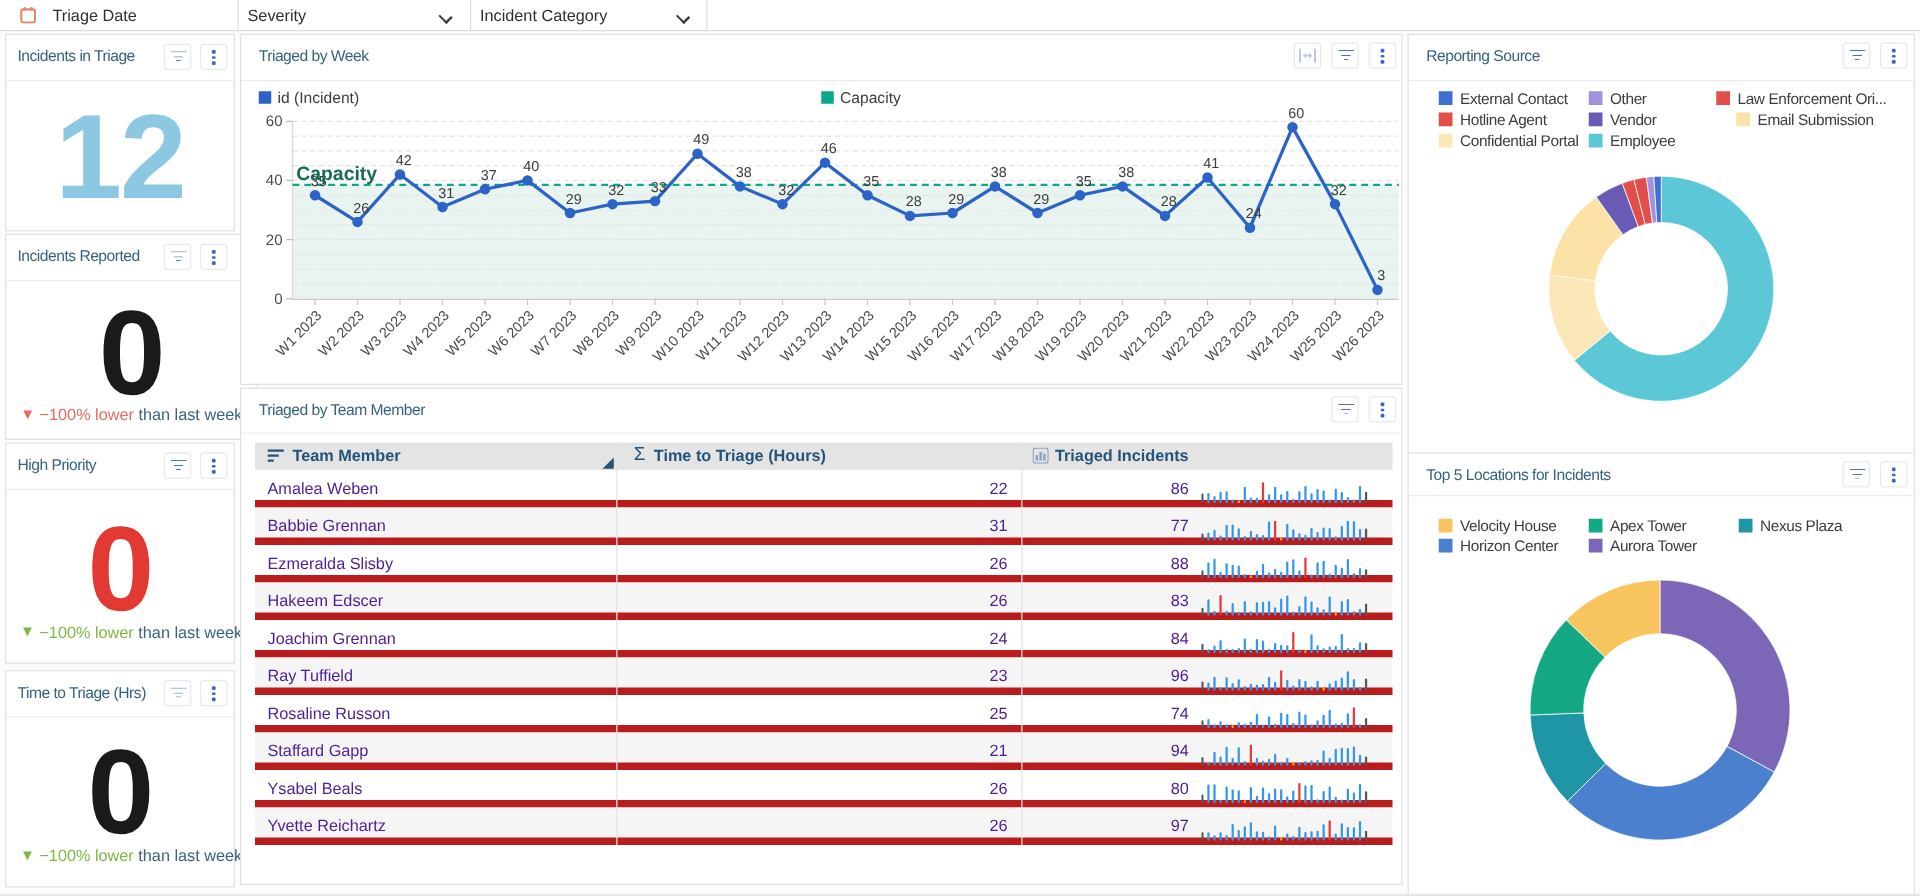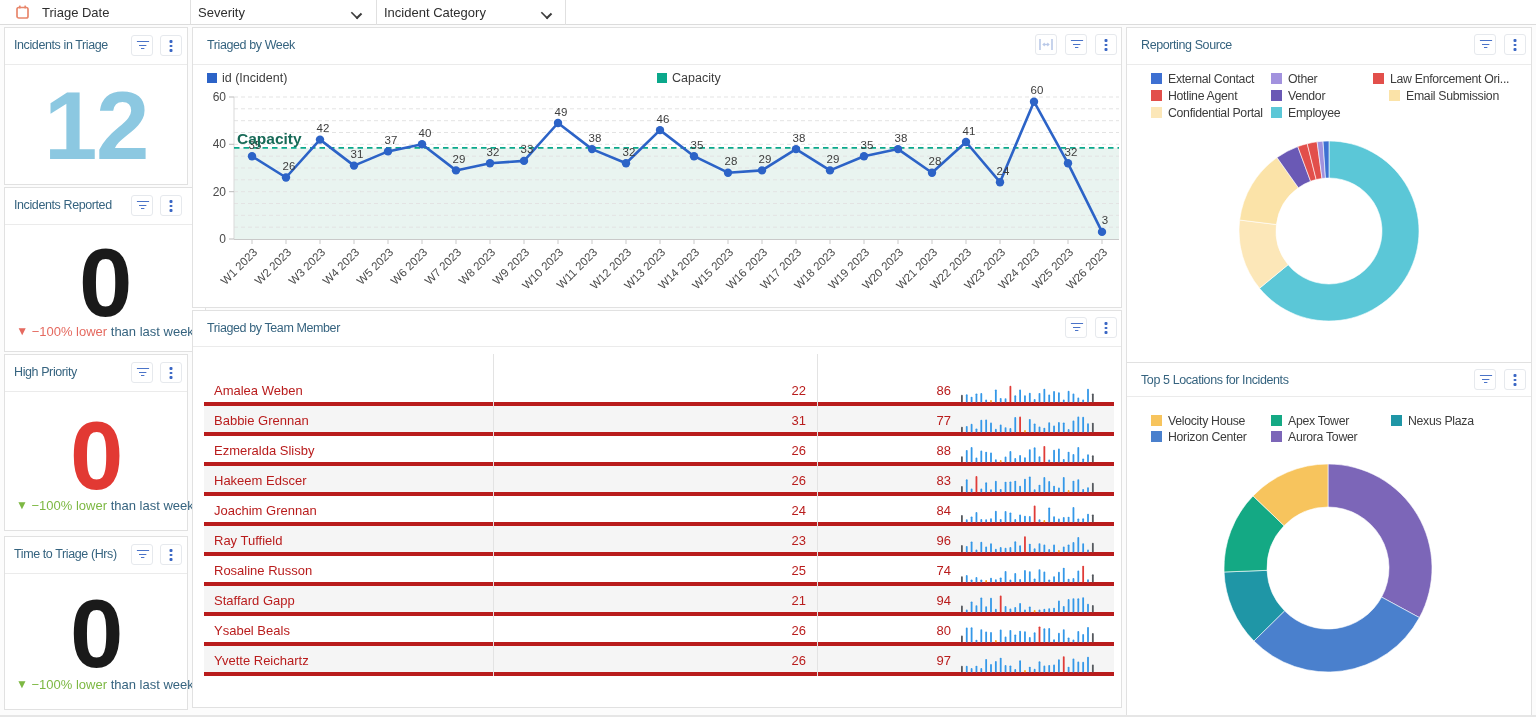--- a/index.html
+++ b/index.html
@@ -24,21 +24,21 @@
 .green { color:#7db843;margin-left:11px; }
 
 #fbar { position:absolute; left:0; top:0; width:1536px; height:25px; background:#fff; border-bottom:1px solid #dcdcdc; }
 #fbar .sep { position:absolute; top:0; width:0; height:25px; border-left:1px solid #e0e0e0; }
 #fbar .lab { position:absolute; top:5px; font-size:13px; color:#2e2e2e; }
 .chev { position:absolute; top:9px; width:9px; height:9px; }
 .chev:before { content:""; position:absolute; left:0; top:0; width:7px; height:7px; border-right:2px solid #3c3c3c; border-bottom:2px solid #3c3c3c; transform:rotate(45deg) scale(1,0.8); }
 
 .thead { position:absolute; left:11px; top:353px; width:910px; height:22px; background:#e4e4e4; }
 .thead .ht { position:absolute; top:3px; font-size:13px; font-weight:bold; color:#24537a; white-space:nowrap; }
-.trow { position:absolute; left:11px; width:910px; height:30px; background:#fff; border-bottom:4px solid #b91c1c; font-size:13px; color:#b91c1c; }
+.trow { position:absolute; left:11px; width:910px; height:30px; background:#fff; border-bottom:6px solid #b91c1c; font-size:13px; color:#4c1d95; }
 .trow.zebra { background:#f5f5f5; }
 .trow .c1 { position:absolute; left:10px; top:7px; }
 .trow .c2 { position:absolute; left:492px; width:110px; top:7px; text-align:right; }
 .trow .c3 { position:absolute; left:692px; width:55px; top:7px; text-align:right; }
 .trow .spark { position:absolute; left:757px; top:9px; }
 .vline { position:absolute; top:0; bottom:0; width:0; border-left:1px solid #e3e3e3; }
 .leg { position:absolute; font-size:12.3px; letter-spacing:-0.3px; color:#3c3c3c; white-space:nowrap; }
 .leg i { display:inline-block; width:11px; height:11px; margin-right:6px; position:relative; top:1px; }
 </style>
 </head>
@@ -319,20 +319,38 @@
       </span>
     </div>
   <div class="btn" style="left:902px;top:6px">
       <span class="kico">
         <i></i>
         <i></i>
         <i></i>
       </span>
     </div>
 
+  <div class="thead" style="left:11px;top:43px">
+    <svg style="position:absolute;left:10px;top:5px" width="14" height="12" viewBox="0 0 14 12">
+      <line x1="0" y1="1.5" x2="13" y2="1.5" stroke="#24537a" stroke-width="1.7"></line>
+      <line x1="0" y1="5.5" x2="9" y2="5.5" stroke="#24537a" stroke-width="1.7"></line>
+      <line x1="0" y1="9.5" x2="5" y2="9.5" stroke="#24537a" stroke-width="1.7"></line>
+    </svg>
+    <div class="ht" style="left:30px">Team Member</div>
+    <div class="abs" style="left:278px;top:12px;width:0;height:0;border-left:9px solid transparent;border-bottom:9px solid #24537a"></div>
+    <div class="ht" style="left:303px;font-weight:normal;font-size:15px;top:1px">Σ</div>
+    <div class="ht" style="left:319px">Time to Triage (Hours)</div>
+    <svg style="position:absolute;left:622px;top:4px" width="13" height="13" viewBox="0 0 13 13">
+      <rect x="0.5" y="0.5" width="12" height="12" rx="2" fill="none" stroke="#8aa5bc" stroke-width="1"></rect>
+      <rect x="2.5" y="6" width="2" height="4.5" fill="#8aa5bc"></rect>
+      <rect x="5.5" y="3.5" width="2" height="7" fill="#8aa5bc"></rect>
+      <rect x="8.5" y="5" width="2" height="5.5" fill="#8aa5bc"></rect>
+    </svg>
+    <div class="ht" style="left:640px">Triaged Incidents</div>
+  </div>
   <div class="abs" style="left:11px;top:43px;width:910px;height:322px;z-index:5;pointer-events:none">
     <div class="vline" style="left:289px"></div>
     <div class="vline" style="left:613px"></div>
   </div>
   <div class="trow" style="top:65px">
       <div class="c1">Amalea Weben</div>
       <div class="c2">22</div>
       <div class="c3">86</div>
       <div class="spark"><svg width="136" height="18" viewBox="0 0 136 18">
           <rect x="0.00" y="9.8" width="1.8" height="7.7" rx="0.9" fill="#55595e"></rect>

